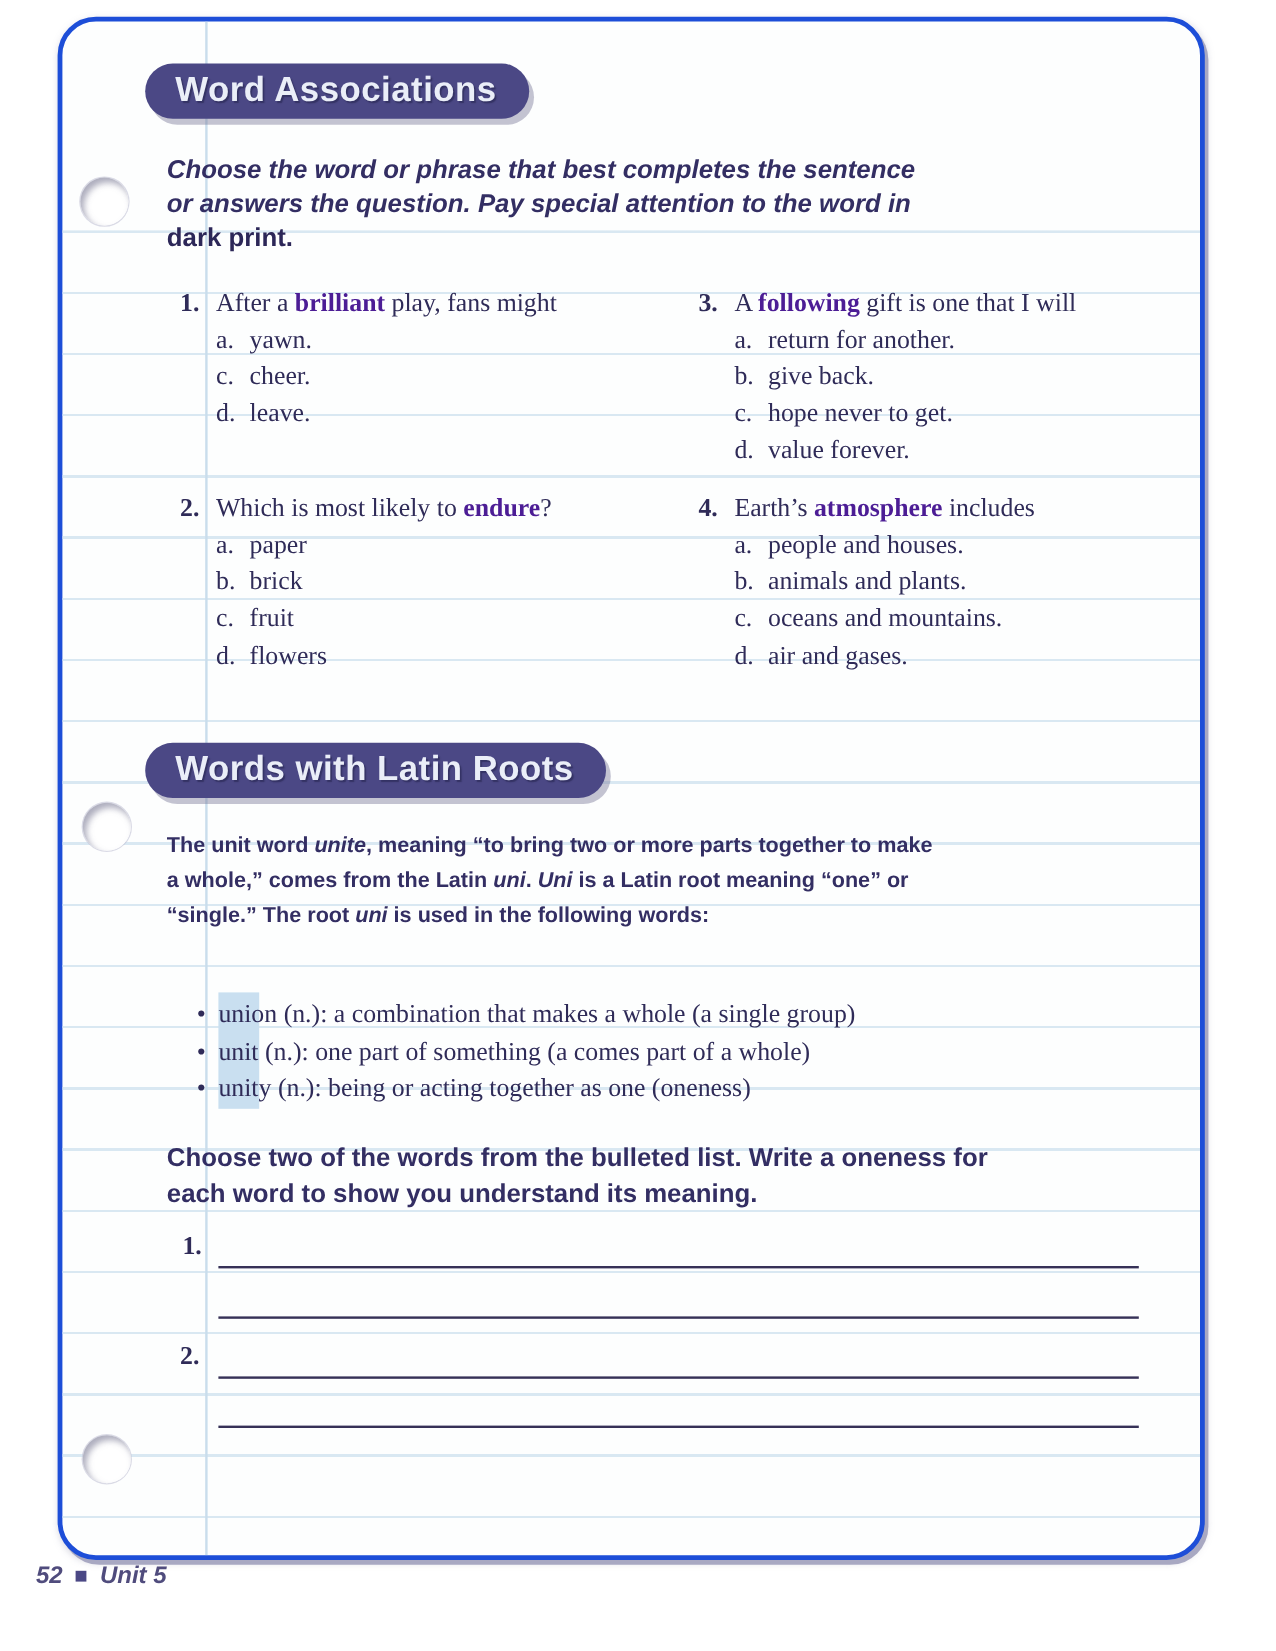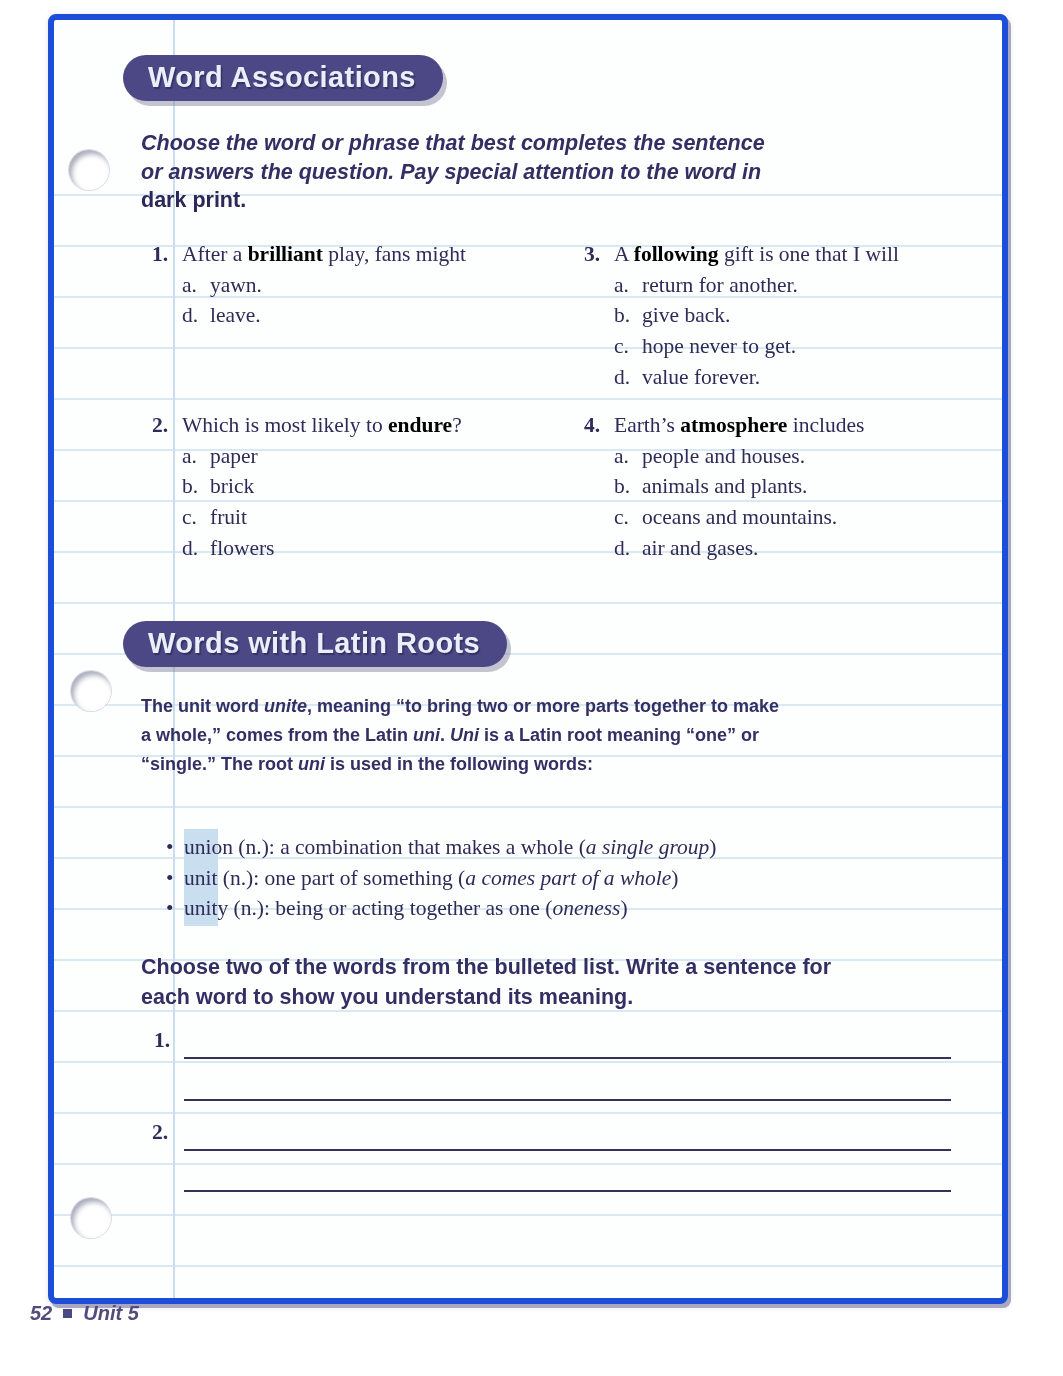--- a/index.html
+++ b/index.html
@@ -1,20 +1,20 @@
 <!DOCTYPE html>
 <html><head>
 <meta charset="utf-8">
 <style>
   html,body{margin:0;padding:0;background:#ffffff;}
   .canvas{position:relative;width:1063px;height:1376px;background:#ffffff;overflow:hidden;
           font-family:"Liberation Sans",sans-serif;}
   
   .sheet{position:absolute;left:48px;top:14px;width:948px;height:1278px;background:#fdfefe;
-         border:6px solid #1d4ed8;border-radius:8px;overflow:hidden;
+         border:4px solid #1d4ed8;border-radius:32px;overflow:hidden;
          box-shadow:3px 4px 0 #a8a8c2, 1px 2px 6px rgba(140,140,170,.35);}
   .ruling{position:absolute;left:0;right:0;top:174px;bottom:0;
           background:repeating-linear-gradient(to bottom,#d9e8f2 0,#d9e8f2 2px,transparent 2px,transparent 51px);}
   .margin-line{position:absolute;left:119px;top:0;bottom:0;width:2px;background:#c9ddec;}
   .punch{position:absolute;width:40px;height:40px;border-radius:50%;background:#ffffff;
          box-shadow:inset 3px 4px 5px rgba(105,105,135,.55), inset -2px -2px 3px rgba(255,255,255,.95),
                     0 0 0 1px rgba(195,195,214,.6);}
   .punch.p1{left:15px;top:130px;}
   .punch.p2{left:17px;top:651px;}
   .punch.p3{left:17px;top:1178px;}
@@ -31,33 +31,33 @@
                 font-size:21.5px;line-height:28.5px;font-weight:bold;font-style:italic;color:#332e63;}
   .instructions .hard{font-style:normal;color:#2c2758;}
   
   .question{position:absolute;display:flex;font-family:"Liberation Serif","DejaVu Serif",serif;
             font-size:21.5px;line-height:30.7px;color:#2f2b58;}
   .q1{left:98px;top:219px;width:430px;}
   .q2{left:98px;top:390px;width:430px;}
   .q3{left:530px;top:219px;width:410px;}
   .q4{left:530px;top:390px;width:410px;}
   .qnum{width:30px;flex-shrink:0;font-weight:bold;}
-  .qprompt .hard{font-weight:bold;color:#000000;}
+  .qprompt .hard{font-weight:bold;color:#4c1d95;}
   .choice .letter{display:inline-block;width:28px;}
   
   .latin-intro{position:absolute;left:87px;top:672px;width:652px;
                font-size:18px;line-height:29px;font-weight:bold;color:#332e63;}
   .latin-intro .wd{font-style:italic;}
   
   .hl-band{position:absolute;left:130px;top:809px;width:34px;height:97px;background:#c9dff0;}
   .bullets{position:absolute;left:112px;top:812px;width:700px;
            font-family:"Liberation Serif","DejaVu Serif",serif;font-size:21.5px;line-height:30.7px;color:#2f2b58;}
   .bullets .row{display:flex;}
   .bullets .dot{width:18px;flex-shrink:0;}
-  .bullets .it{font-style:italic;}
+  .bullets .it{}
   
   .write-prompt{position:absolute;left:87px;top:933px;width:705px;
                 font-size:21.5px;line-height:29.5px;font-weight:bold;color:#332e63;}
   
   .blank-num{position:absolute;font-family:"Liberation Serif","DejaVu Serif",serif;
              font-size:21.5px;font-weight:bold;color:#2f2b58;}
   .bn1{left:100px;top:1008px;}
   .bn2{left:98px;top:1100px;}
   .answer-line{position:absolute;left:130px;width:767px;height:0;border-top:2px solid #363157;}
   .al1{top:1037px;} .al2{top:1079px;} .al3{top:1129px;} .al4{top:1170px;}
@@ -79,20 +79,21 @@
 
     <div class="badge b1">Word Associations</div>
 
     <div class="instructions"><span>Choose the word or phrase that best completes the sentence or answers the question. Pay special attention to the word in </span><span class="hard">dark print.</span></div>
 
     <div class="question q1">
       <span class="qnum">1.</span>
       <div class="qbody">
         <div class="qprompt"><span>After a </span><span class="hard">brilliant</span><span> play, fans might</span></div>
         <div class="choice"><span class="letter">a.</span><span>yawn.</span></div>
+        <div class="choice"><span class="letter">c.</span><span>cheer.</span></div>
         <div class="choice"><span class="letter">d.</span><span>leave.</span></div>
       </div>
     </div>
 
     <div class="question q2">
       <span class="qnum">2.</span>
       <div class="qbody">
         <div class="qprompt"><span>Which is most likely to </span><span class="hard">endure</span><span>?</span></div>
         <div class="choice"><span class="letter">a.</span><span>paper</span></div>
         <div class="choice"><span class="letter">b.</span><span>brick</span></div>
@@ -137,21 +138,21 @@
       <div class="row">
           <span class="dot">•</span>
           <span><span>unit</span><span> (n.): one part of something (</span><span class="it">a comes part of a whole</span><span>)</span></span>
         </div>
       <div class="row">
           <span class="dot">•</span>
           <span><span>unity</span><span> (n.): being or acting together as one (</span><span class="it">oneness</span><span>)</span></span>
         </div>
     </div>
 
-    <div class="write-prompt">Choose two of the words from the bulleted list. Write a sentence for each word to show you understand its meaning.</div>
+    <div class="write-prompt">Choose two of the words from the bulleted list. Write a oneness for each word to show you understand its meaning.</div>
 
     <span class="blank-num bn1">1.</span>
     <div class="answer-line al1"></div>
     <div class="answer-line al2"></div>
 
     <span class="blank-num bn2">2.</span>
     <div class="answer-line al3"></div>
     <div class="answer-line al4"></div>
   </div>
 

